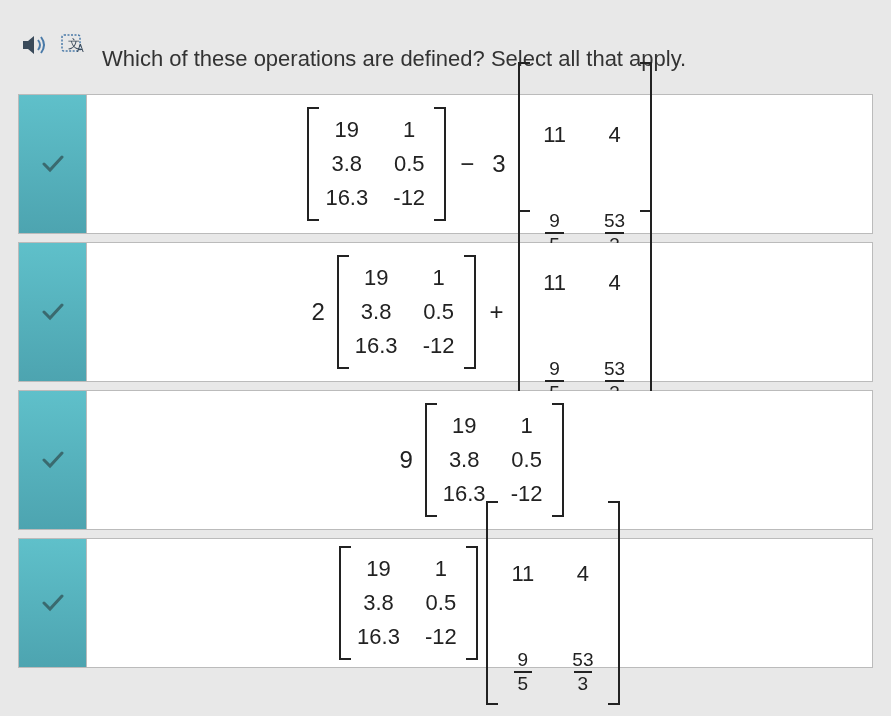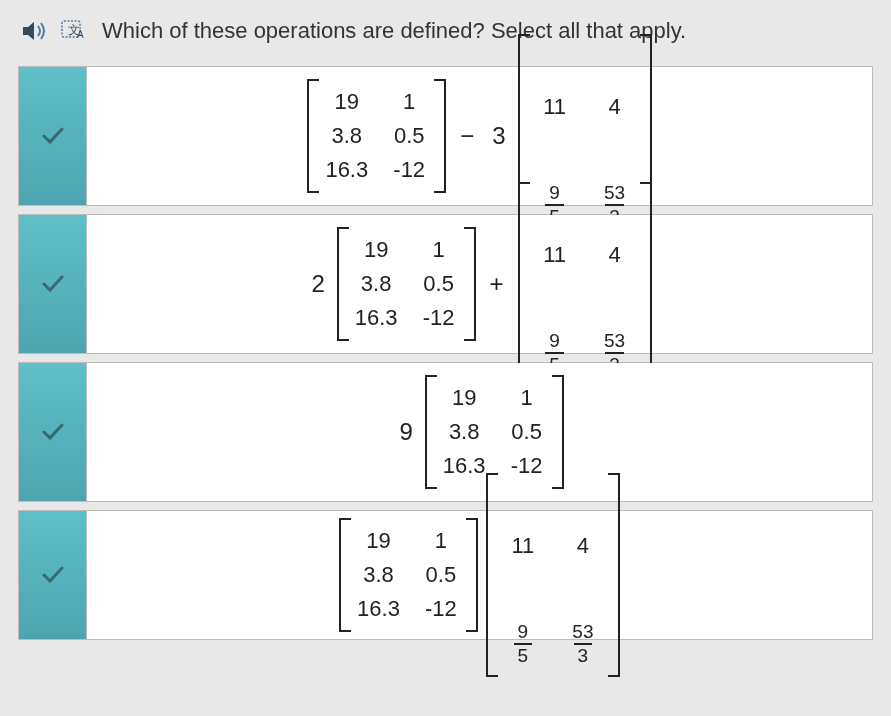--- a/index.html
+++ b/index.html
@@ -11,21 +11,21 @@
       overflow: hidden;
     }
     .question-header {
       padding: 18px 20px 14px 20px;
       font-size: 22px;
       color: #333;
       display: flex;
       align-items: center;
       gap: 12px;
     }
-    .question-header .qtext { flex: 1; }
+    .question-header .qtext { flex: 1; margin-top: 28px; }
     .ico {
       display: inline-flex;
       align-items: center;
       justify-content: center;
     }
     .option-row {
       display: flex;
       margin: 8px 18px;
       border: 1px solid #bbb;
       height: 140px;

